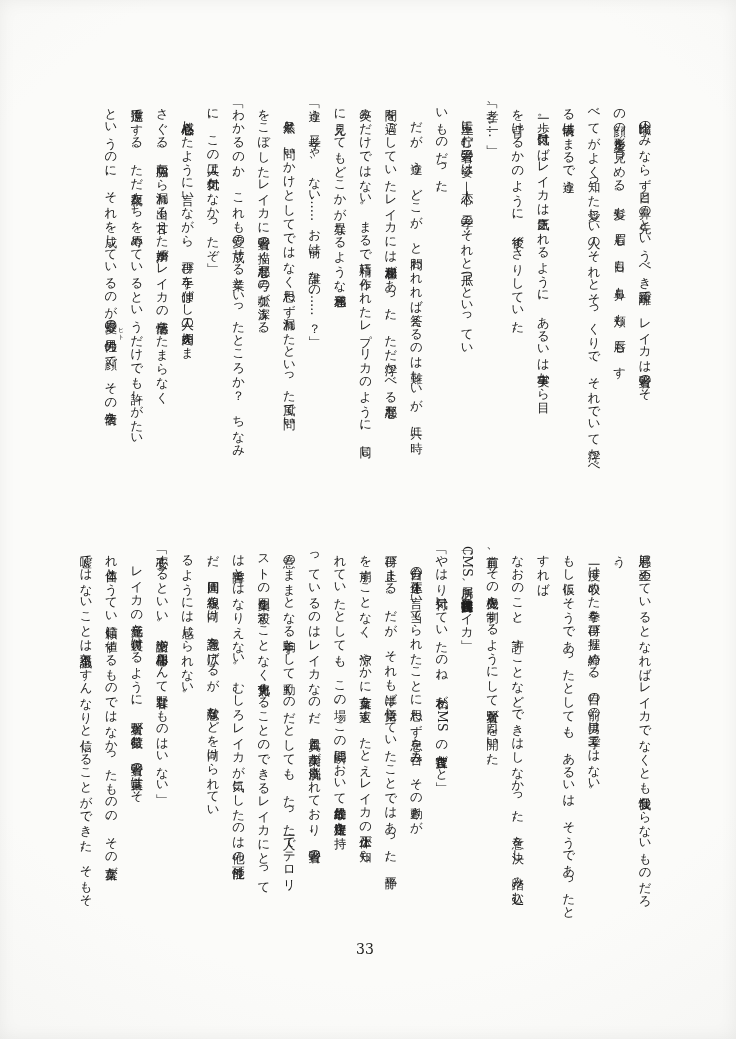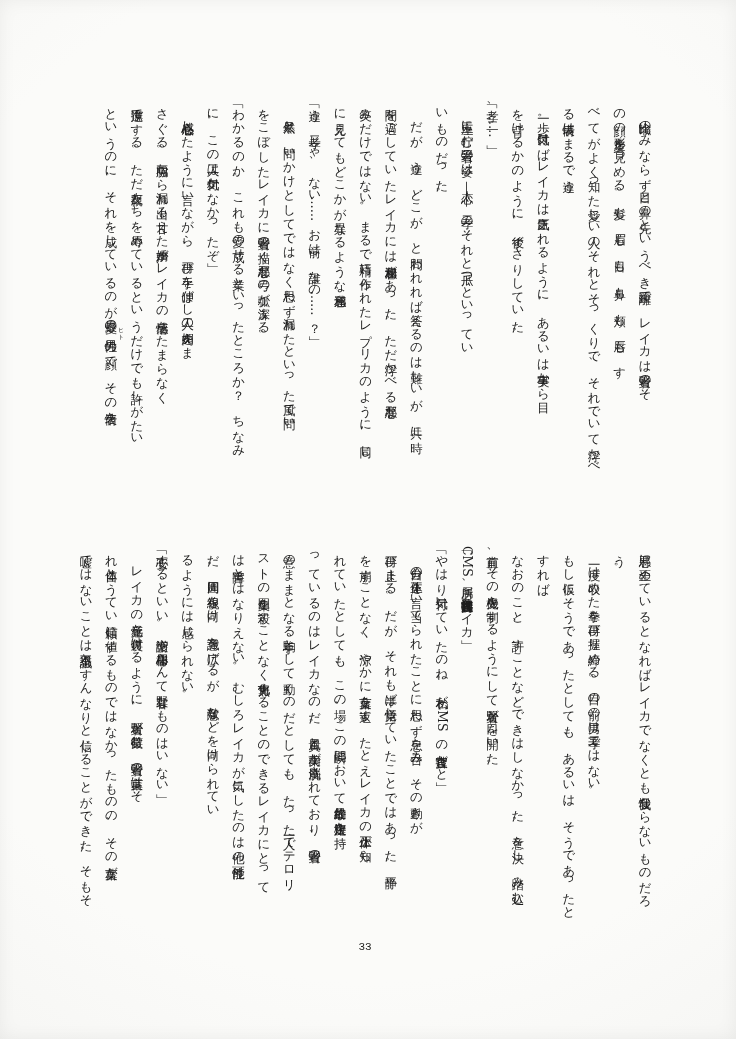--- a/index.html
+++ b/index.html
@@ -33,23 +33,22 @@
   rt {
     font-size:6px;
     letter-spacing:0;
     font-family:"DejaVu Serif","Liberation Serif",serif;
   }
   .page-number {
     position:absolute;
     top:941px; left:0;
     width:730px;
     text-align:center;
-    font-size:11px;
+    font-size:14px;
     color:#222220;
-    font-family:Liberation Mono, monospace;
   }
 </style>
 </head>
 <body>
 
 <div class="page">
 
   <div class="tier tier-top">
     <p class="line indent">比喩のみならず目と鼻の先というべき距離で、レイカは賢者のそ</p>
     <p class="line">の顔の造形を見つめる。髪も、眉も、目も、鼻も、頬も、唇も、す</p>

